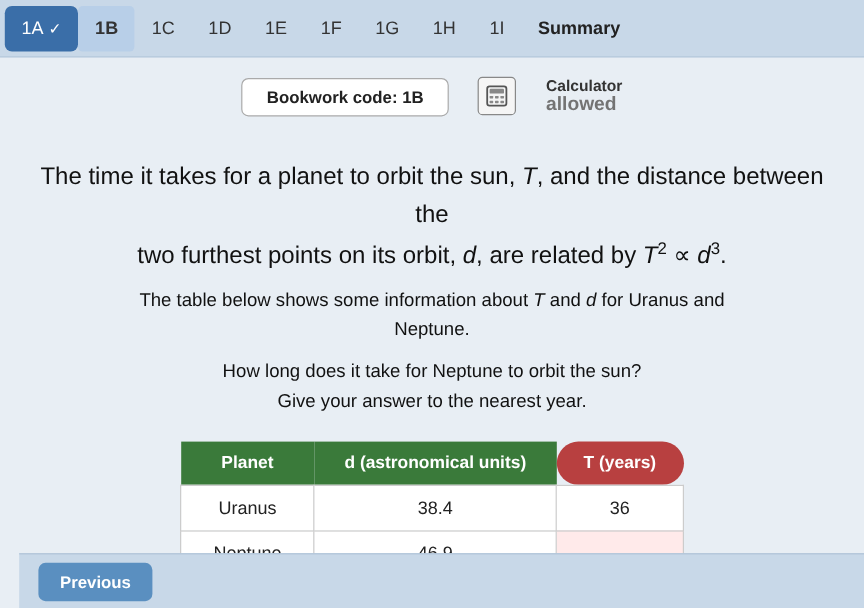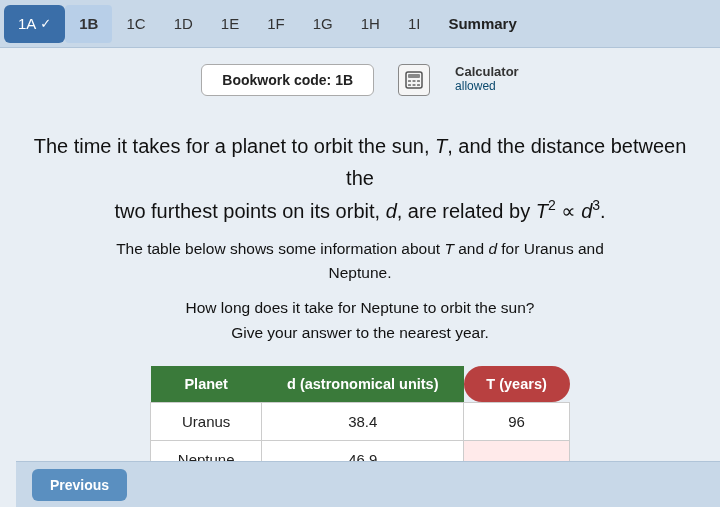--- a/index.html
+++ b/index.html
@@ -244,21 +244,21 @@
           <rect x="4" y="10" width="3" height="2" rx="0.5" fill="#888"></rect>
           <rect x="8.5" y="10" width="3" height="2" rx="0.5" fill="#888"></rect>
           <rect x="13" y="10" width="3" height="2" rx="0.5" fill="#888"></rect>
           <rect x="4" y="14" width="3" height="2" rx="0.5" fill="#888"></rect>
           <rect x="8.5" y="14" width="3" height="2" rx="0.5" fill="#888"></rect>
           <rect x="13" y="14" width="3" height="2" rx="0.5" fill="#888"></rect>
         </svg>
       </div>
       <div>
         <div style="font-weight:600;font-size:13px;">Calculator</div>
-        <div style="font-size:12px;color:#0c4a6e;">allowed</div>
+        <div style="font-size:16px;color:#737373;font-weight:bold;">allowed</div>
       </div>
     </div>
   </div>
 
   <div class="question-text">
     <span>The time it takes for a planet to orbit the sun, <em>T</em>, and the distance between the</span><br>
     <span>two furthest points on its orbit, <em>d</em>, are related by <em>T</em><sup>2</sup> ∝ <em>d</em><sup>3</sup>.</span>
   </div>
 
   <div class="sub-question">
@@ -288,21 +288,21 @@
       </thead>
       <tbody>
         <tr>
           <td>
             <span>Uranus</span>
           </td>
           <td>
             <span>38.4</span>
           </td>
           <td>
-            <span>96</span>
+            <span>36</span>
           </td>
         </tr>
         <tr>
           <td>
             <span>Neptune</span>
           </td>
           <td>
             <span>46.9</span>
           </td>
           <td class="answer-cell">

